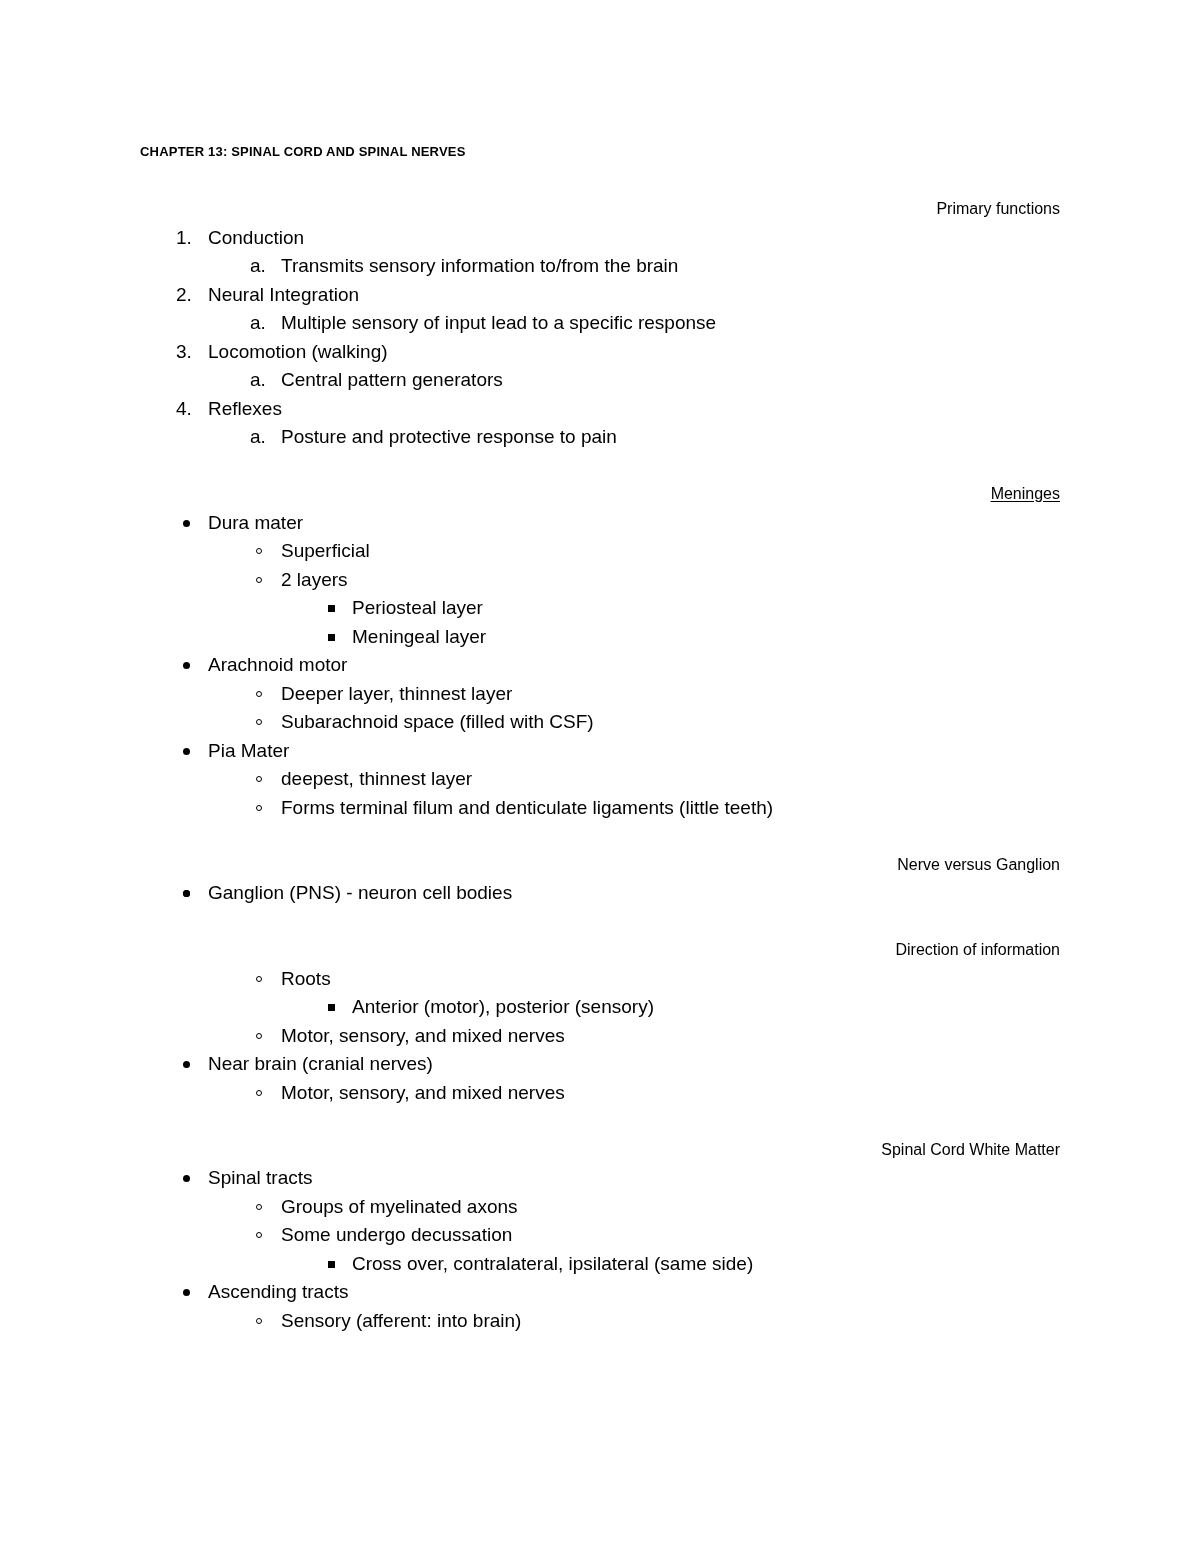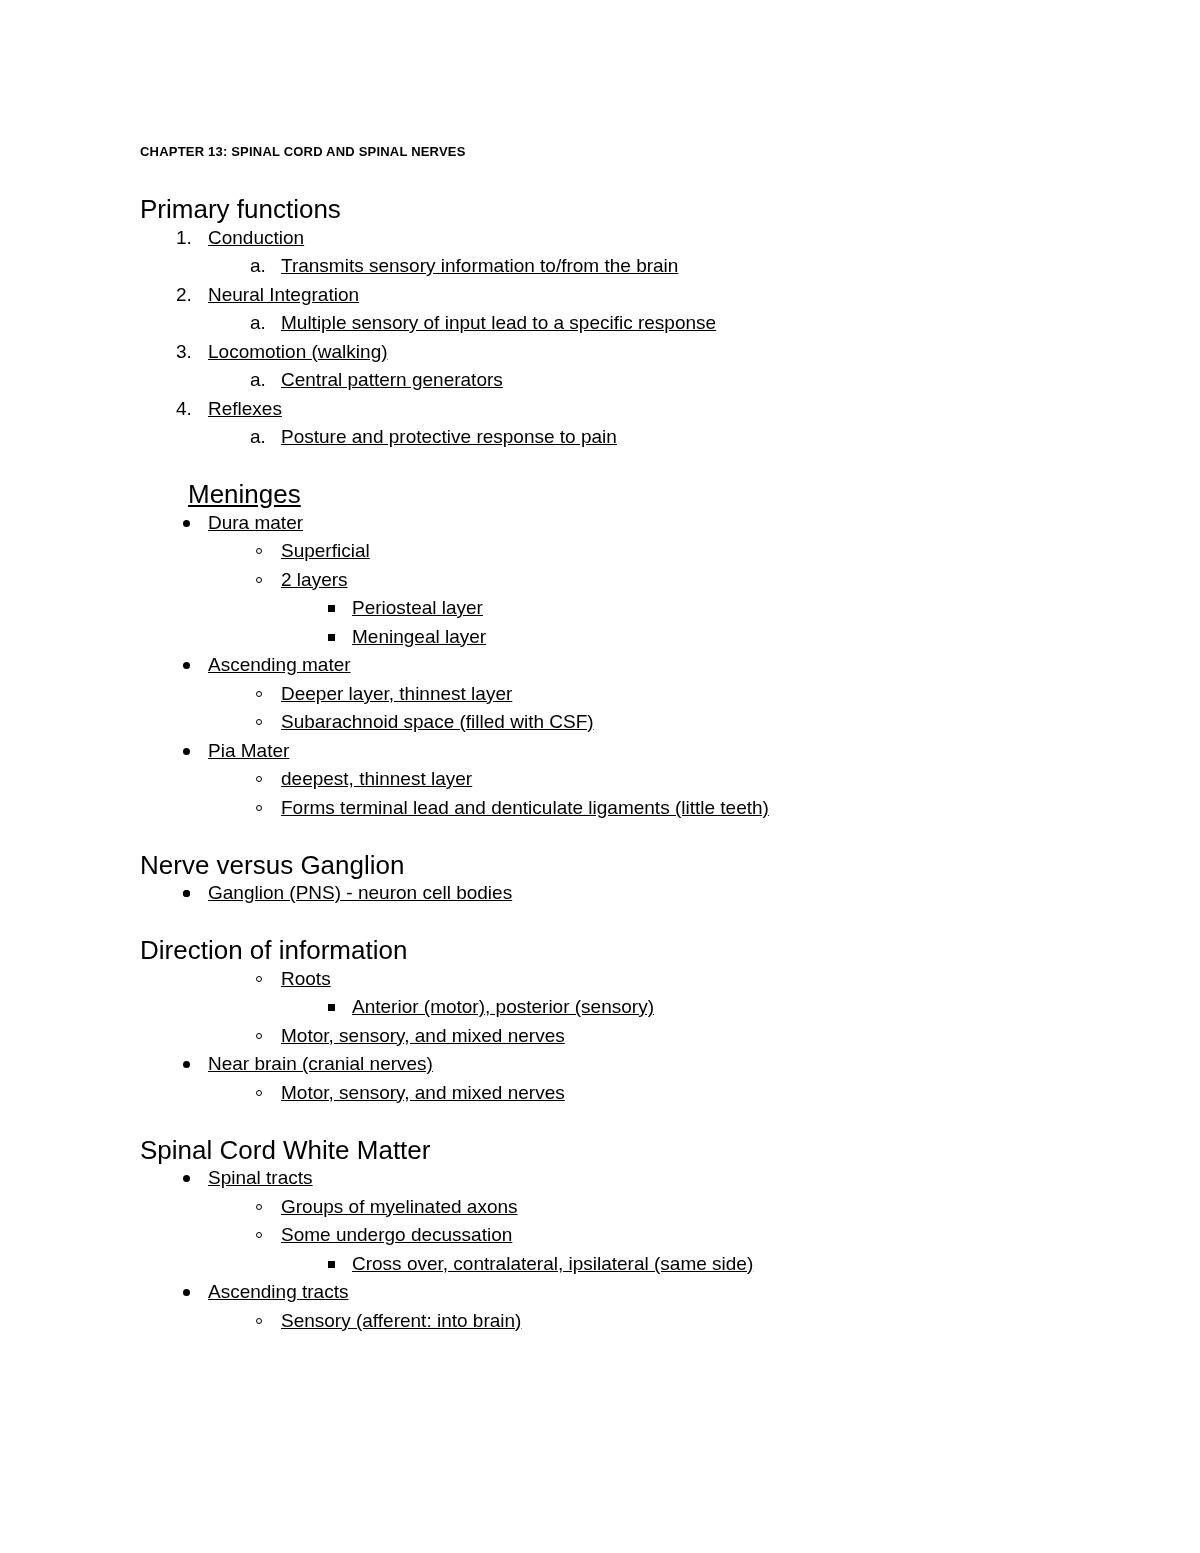--- a/index.html
+++ b/index.html
@@ -29,23 +29,24 @@
     margin: 0;
     white-space: nowrap;
   }
   .spacer {
     height: 28.5px;
   }
   .section {
     margin: 0;
   }
   .section-head {
-    font-size: 26px;
+    font-size: 16px;
     line-height: 28.5px;
     white-space: nowrap;
+    text-align: right;
   }
   .section-head.underline {
     text-decoration: underline;
     text-underline-offset: 2px;
     display: inline-block;
     margin-left: 48px;
   }
   .line {
     position: relative;
     font-size: 19px;
@@ -90,21 +91,21 @@
   .lvl3 > .bullet-square { left: 188px; }
 
   .num-marker {
     position: absolute;
     font-size: 19px;
     line-height: 28.5px;
   }
   .lvl1 > .num-marker { left: 36px; }
   .lvl2 > .num-marker { left: 110px; }
 
-  .txt { display: inline; text-decoration: underline; }
+  .txt { display: inline; }
 </style>
 </head>
 <body>
 
 <div class="page">
   <h1 class="doc-title">CHAPTER 13: SPINAL CORD AND SPINAL NERVES</h1>
   <div class="spacer"></div>
   <div id="sections-root">
       <div class="section">
         <div class="section-head">Primary functions</div>
@@ -118,26 +119,26 @@
         <div class="line lvl2"><span class="num-marker">a.</span><span class="txt">Posture and protective response to pain</span></div>
       </div>
       <div class="spacer"></div>
       <div class="section">
         <div class="section-head"><span class="section-head underline">Meninges</span></div>
         <div class="line lvl1"><span class="bullet-disc"></span><span class="txt">Dura mater</span></div>
         <div class="line lvl2"><span class="bullet-circle"></span><span class="txt">Superficial</span></div>
         <div class="line lvl2"><span class="bullet-circle"></span><span class="txt">2 layers</span></div>
         <div class="line lvl3"><span class="bullet-square"></span><span class="txt">Periosteal layer</span></div>
         <div class="line lvl3"><span class="bullet-square"></span><span class="txt">Meningeal layer</span></div>
-        <div class="line lvl1"><span class="bullet-disc"></span><span class="txt">Ascending mater</span></div>
+        <div class="line lvl1"><span class="bullet-disc"></span><span class="txt">Arachnoid motor</span></div>
         <div class="line lvl2"><span class="bullet-circle"></span><span class="txt">Deeper layer, thinnest layer</span></div>
         <div class="line lvl2"><span class="bullet-circle"></span><span class="txt">Subarachnoid space (filled with CSF)</span></div>
         <div class="line lvl1"><span class="bullet-disc"></span><span class="txt">Pia Mater</span></div>
         <div class="line lvl2"><span class="bullet-circle"></span><span class="txt">deepest, thinnest layer</span></div>
-        <div class="line lvl2"><span class="bullet-circle"></span><span class="txt">Forms terminal lead and denticulate ligaments (little teeth)</span></div>
+        <div class="line lvl2"><span class="bullet-circle"></span><span class="txt">Forms terminal filum and denticulate ligaments (little teeth)</span></div>
       </div>
       <div class="spacer"></div>
       <div class="section">
         <div class="section-head">Nerve versus Ganglion</div>
         <div class="line lvl1"><span class="bullet-disc"></span></div>
         <div class="line lvl1"><span class="bullet-disc"></span><span class="txt">Ganglion (PNS) - neuron cell bodies</span></div>
       </div>
       <div class="spacer"></div>
       <div class="section">
         <div class="section-head">Direction of information</div>

